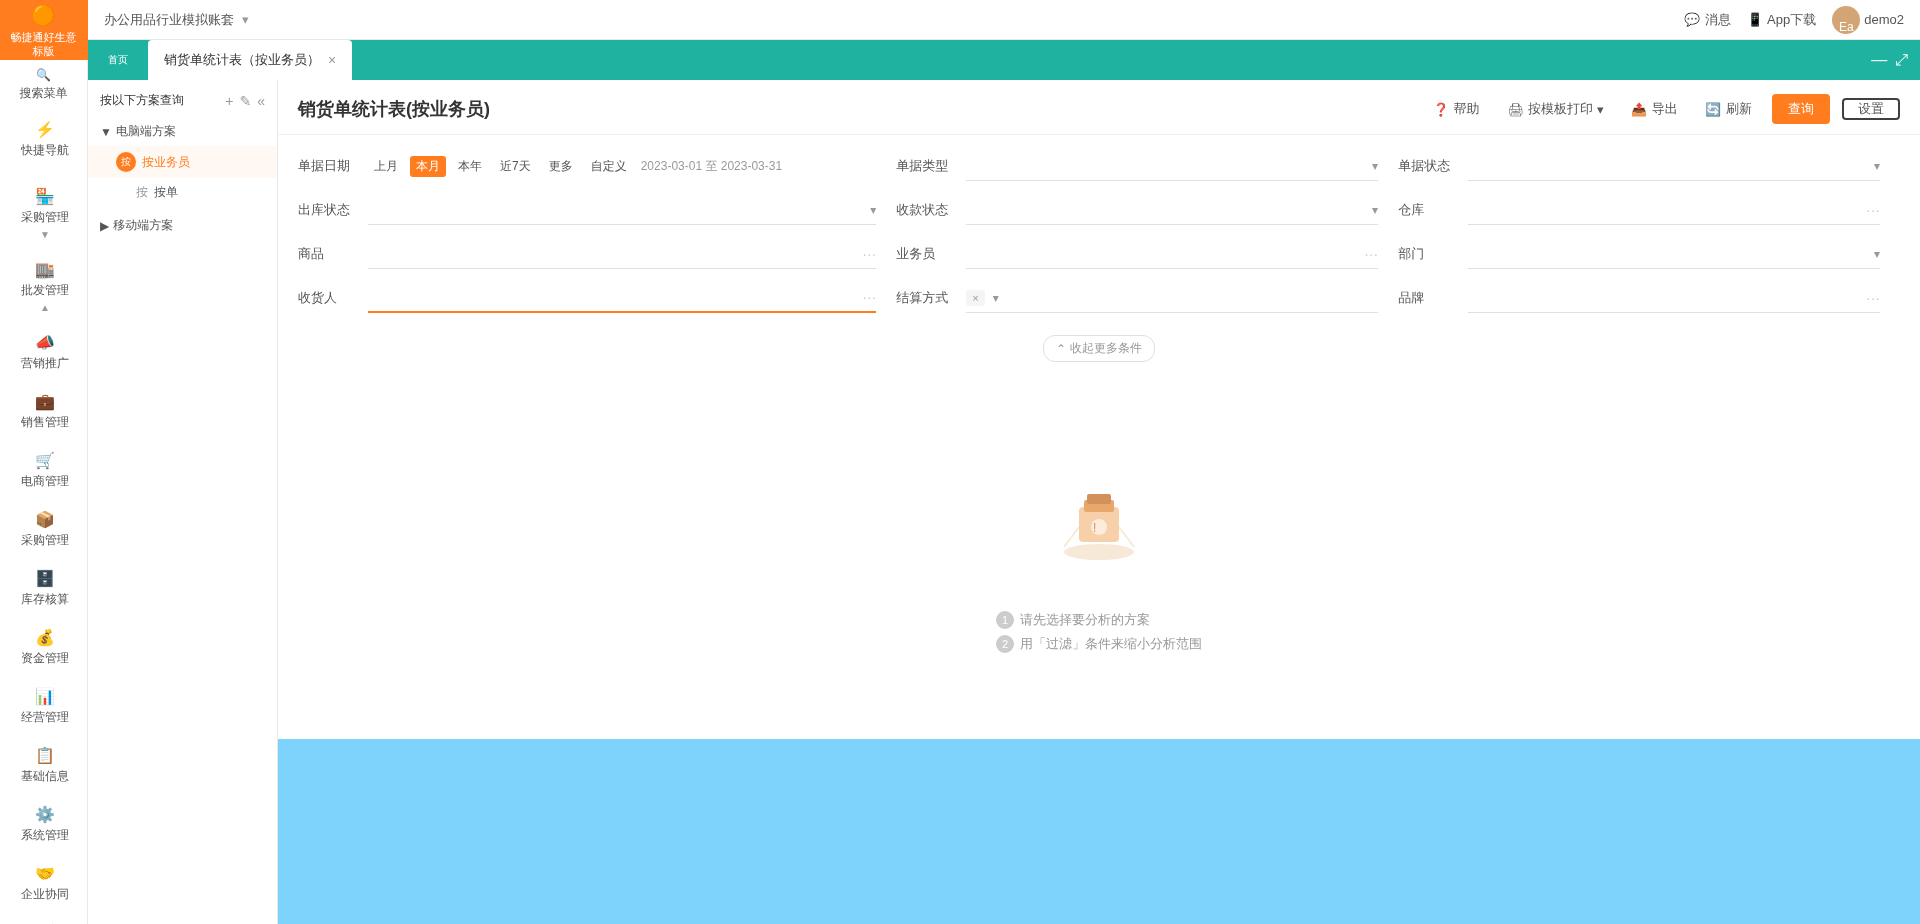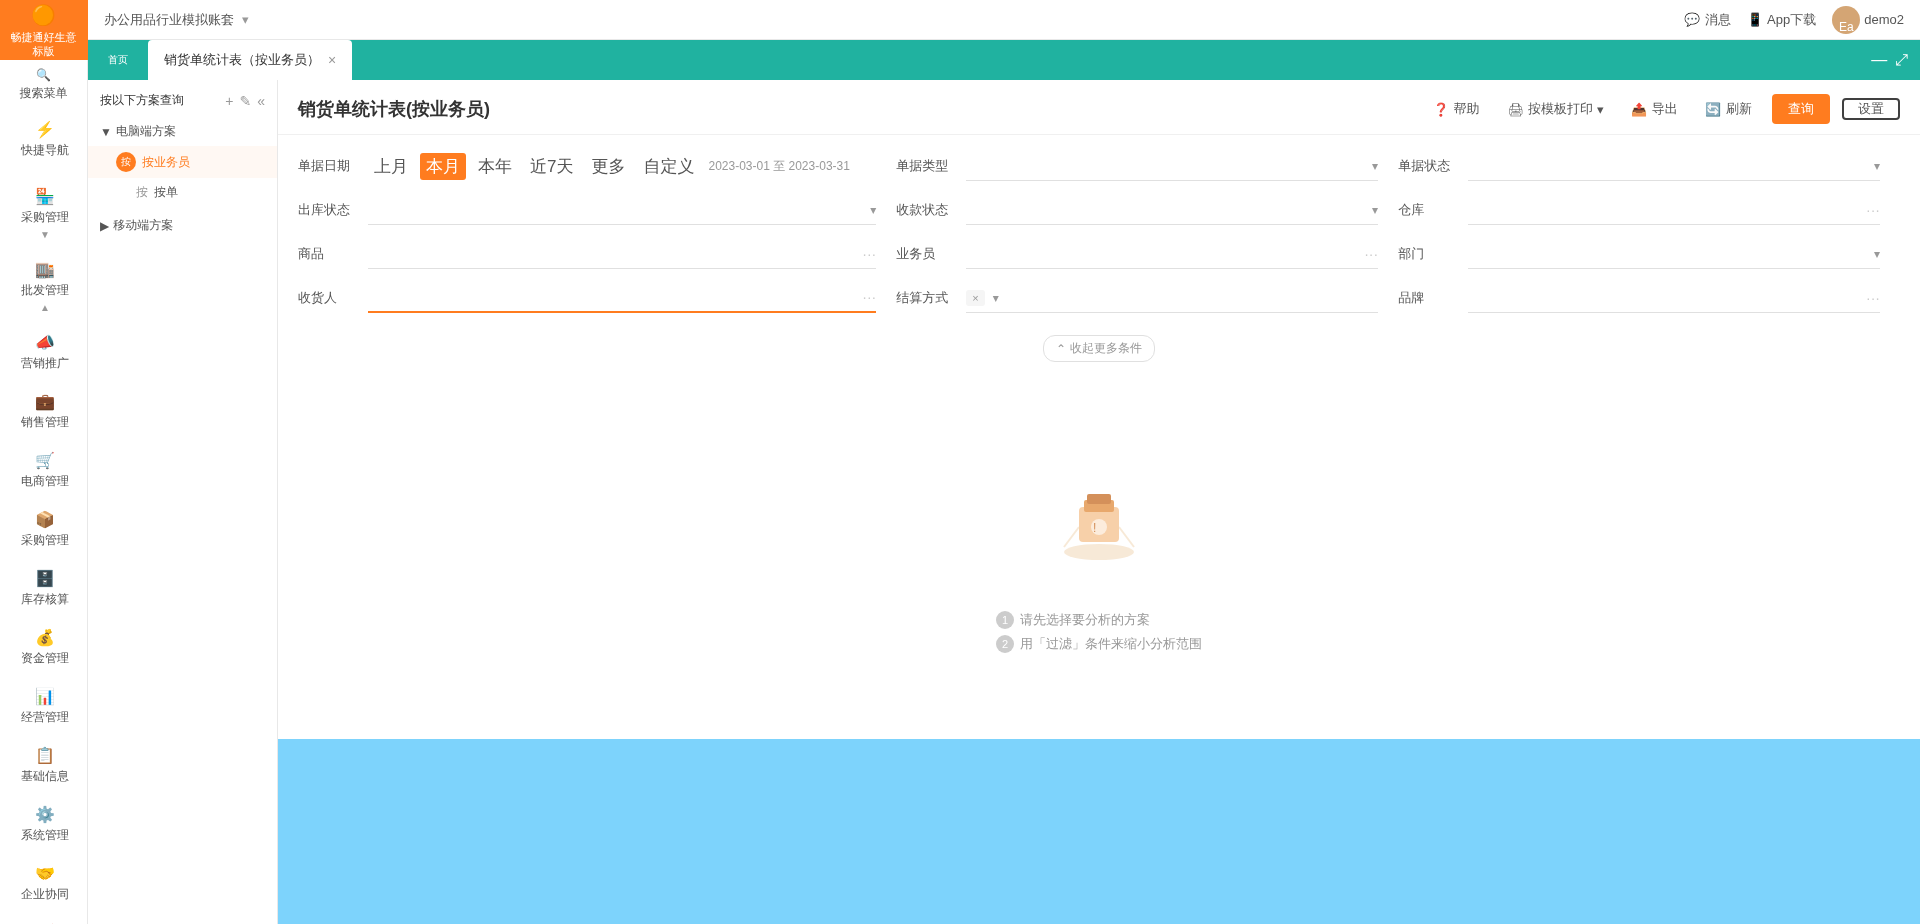--- a/index.html
+++ b/index.html
@@ -278,21 +278,21 @@
     }
     .date-filter {
       display: flex;
       align-items: center;
       gap: 0;
       flex: 1;
     }
     .date-tabs { display: flex; gap: 6px; margin-right: 8px; flex-shrink: 0; }
     .date-tab {
       padding: 2px 6px;
-      font-size: 17px;
+      font-size: 12px;
       color: #555;
       cursor: pointer;
       border-radius: 3px;
     }
     .date-tab.active {
       background: #ff7c1f;
       color: white;
       border-radius: 3px;
     }
     .date-range { font-size: 12px; color: #999; }

